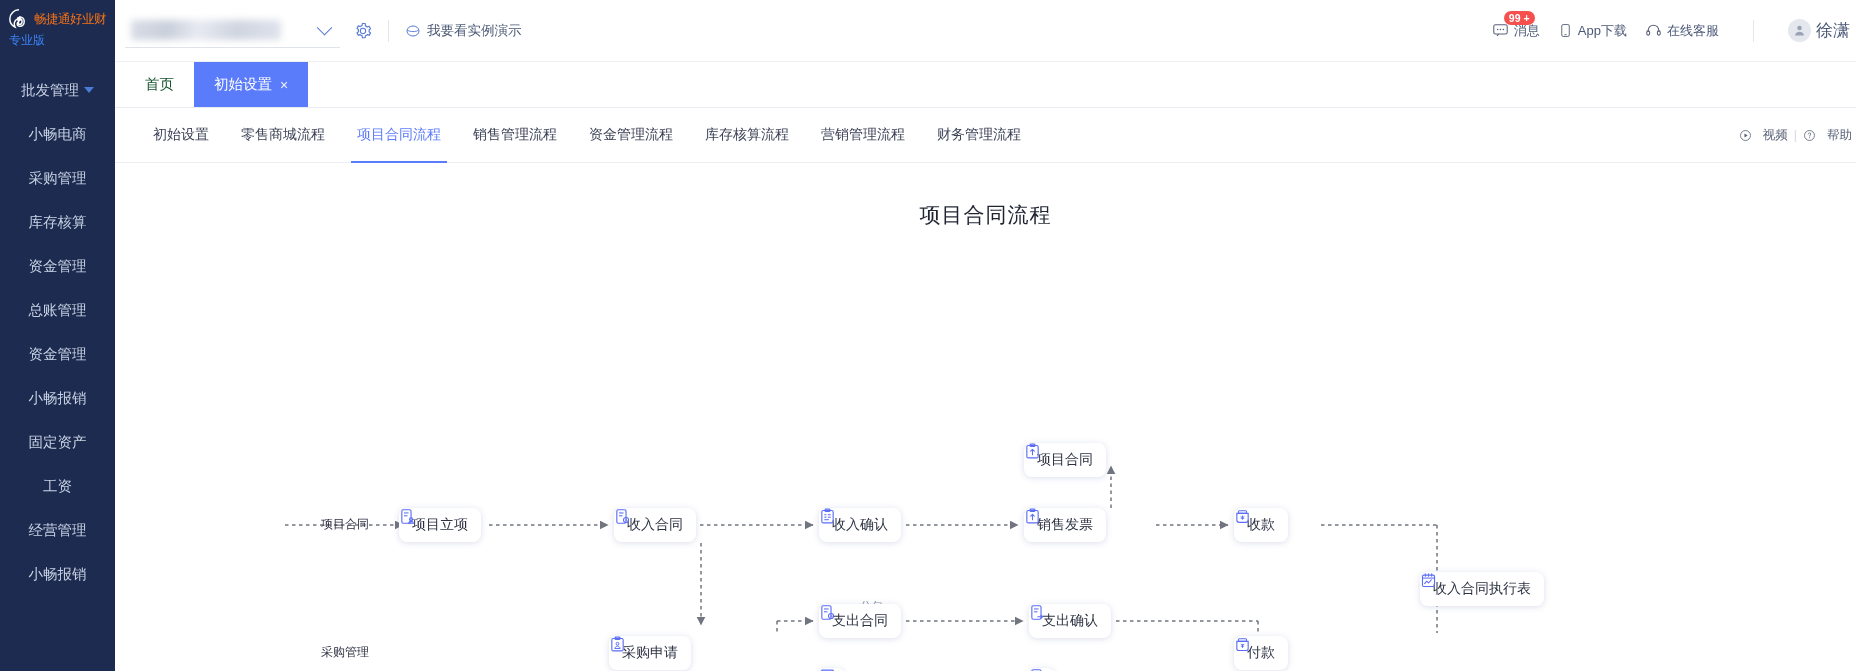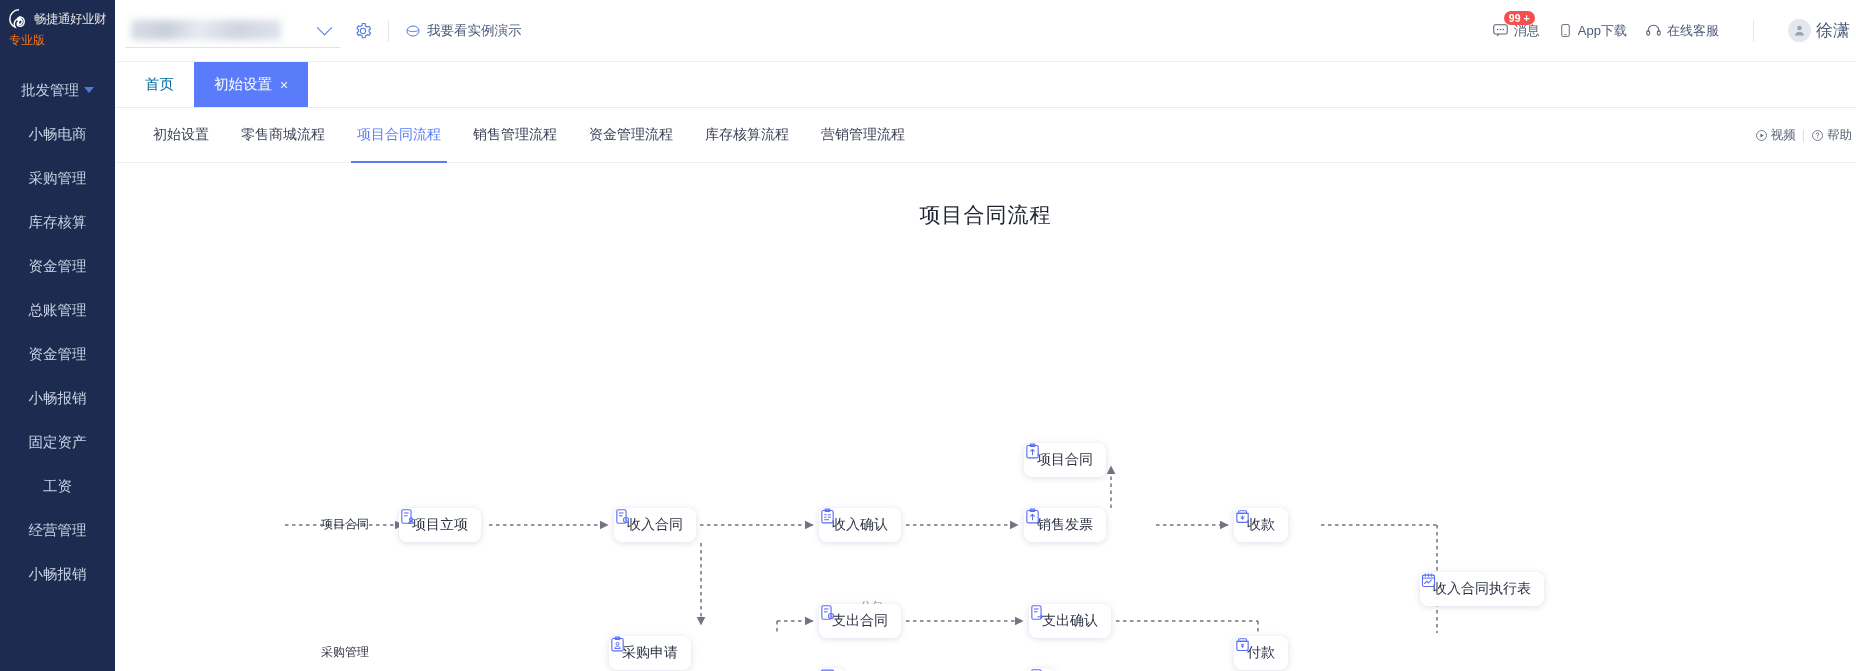--- a/index.html
+++ b/index.html
@@ -20,25 +20,25 @@
     overflow: hidden;
   }
   .brand {
     height: 62px;
     padding: 8px 0 0 8px;
     position: relative;
   }
   .brand-row { display: flex; align-items: center; gap: 4px; }
   .brand-logo { width: 22px; height: 22px; flex: 0 0 22px; }
   .brand-name {
-    color: #e5e5e5; font-size: 12.5px; letter-spacing: -0.5px;
+    color: #f97316; font-size: 12.5px; letter-spacing: -0.5px;
     white-space: nowrap; overflow: hidden;
   }
   .brand-sub {
-    color: #f97316; font-size: 12px; margin-top: 2px; padding-left: 1px;
+    color: #3b82f6; font-size: 12px; margin-top: 2px; padding-left: 1px;
   }
   .menu { padding-top: 6px; }
   .menu-item {
     height: 44px;
     display: flex; align-items: center; justify-content: center;
     gap: 5px;
     color: #c8d1e4; font-size: 14.5px;
     cursor: pointer;
     user-select: none;
   }
@@ -117,21 +117,21 @@
   .tabstrip {
     height: 46px; flex: 0 0 46px;
     display: flex; align-items: stretch;
     background: #fff;
     border-bottom: 1px solid #e9ebf0;
     padding-left: 10px;
   }
   .doc-tab {
     display: flex; align-items: center; gap: 8px;
     padding: 0 20px;
-    font-size: 14.5px; color: #0369a1; cursor: pointer;
+    font-size: 14.5px; color: #14532d; cursor: pointer;
   }
   .doc-tab.active {
     background: #5b7cfa; color: #fff;
   }
   .tab-close { font-size: 14px; opacity: .9; cursor: pointer; }
 
   
   .subbar {
     height: 55px; flex: 0 0 55px;
     display: flex; align-items: center;
@@ -149,21 +149,21 @@
   }
   .sub-tab.active { color: #5b7cfa; }
   .sub-tab.active::after {
     content: ""; position: absolute; left: 10px; right: 10px; bottom: 0;
     height: 2px; background: #5b7cfa;
   }
   .subbar-right {
     margin-left: auto; display: flex; align-items: center;
     gap: 6px; padding-right: 4px; font-size: 12.5px; color: #5a6277;
   }
-  .sbr-item { display: flex; align-items: center; gap: 3px; cursor: pointer; white-space: nowrap; }
+  .sbr-item { display: flex; align-items: center; gap: 11px; cursor: pointer; white-space: nowrap; }
   .sbr-sep { color: #d7dae2; }
 
   
   .canvas { flex: 1; position: relative; background: #fff; overflow: hidden; }
   .chart-title {
     position: absolute; left: 0; right: 0; top: 38px;
     text-align: center;
     font-size: 21px; color: #1f2430; font-weight: normal;
     letter-spacing: 1px;
   }
@@ -328,20 +328,21 @@
 
     <div class="subbar">
       <div style="display:flex;align-items:stretch;" id="sub-tabs">
           <div class="sub-tab">初始设置</div>
           <div class="sub-tab">零售商城流程</div>
           <div class="sub-tab active">项目合同流程</div>
           <div class="sub-tab">销售管理流程</div>
           <div class="sub-tab">资金管理流程</div>
           <div class="sub-tab">库存核算流程</div>
           <div class="sub-tab">营销管理流程</div>
+          <div class="sub-tab">财务管理流程</div>
         </div>
       <div class="subbar-right">
         <span class="sbr-item">
           <svg width="13" height="13" viewBox="0 0 24 24">
             <circle cx="12" cy="12" r="9.2" fill="none" stroke="#5a6277" stroke-width="1.5"></circle>
             <path d="M10 8.2l6 3.8-6 3.8z" fill="#5a6277"></path>
           </svg>
           <span>视频</span>
         </span>
         <span class="sbr-sep">|</span>

